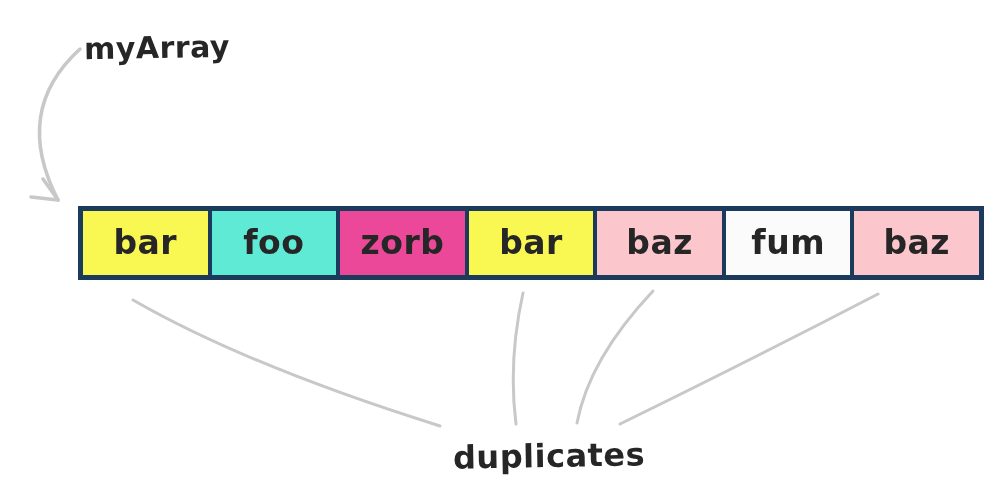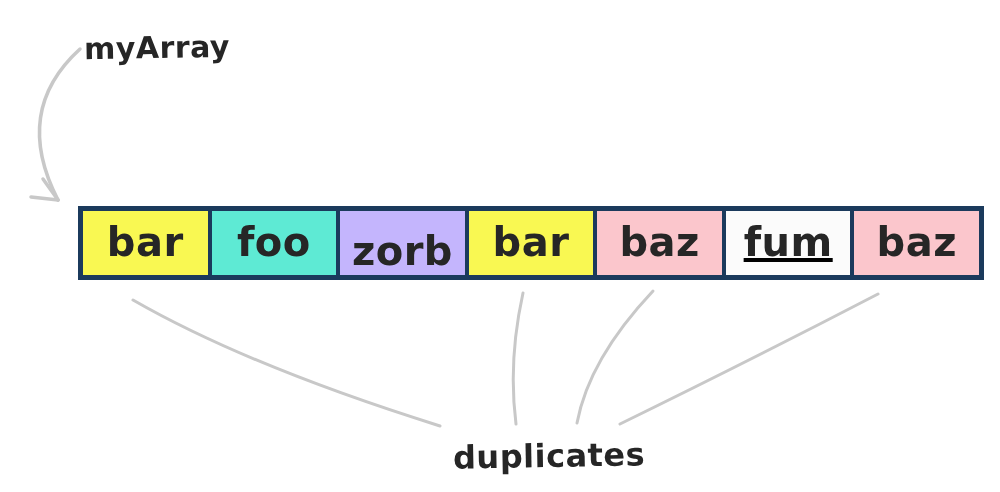--- a/index.html
+++ b/index.html
@@ -59,21 +59,21 @@
   }
   .array-cell {
     flex: 1 1 0;
     display: flex;
     align-items: center;
     justify-content: center;
     overflow: hidden;
   }
   .cell-value {
     color: var(--text-color, #262626);
-    font-size: 40px;
+    font-size: 33px;
     font-weight: bold;
     letter-spacing: 0.5px;
     transform: translateY(-1px);
   }
 </style>
 </head>
 <body>
 
 <div id="stage" style="--border-color: #1b3a5c; --connector-color: #c8c8c8; --text-color: #262626;">
 
@@ -93,30 +93,30 @@
 
   <div id="array-label" class="hand-label">myArray</div>
 
   <div id="array-box">
       <div class="array-cell" style="background: rgb(249, 248, 82);">
         <span class="cell-value">bar</span>
       </div>
       <div class="array-cell" style="background: #5eead4;">
         <span class="cell-value">foo</span>
       </div>
-      <div class="array-cell" style="background: #c4b5fd; align-items: flex-end;">
+      <div class="array-cell" style="background: #ec4899;">
         <span class="cell-value">zorb</span>
       </div>
       <div class="array-cell" style="background: rgb(249, 248, 82);">
         <span class="cell-value">bar</span>
       </div>
       <div class="array-cell" style="background: rgb(251, 198, 204);">
         <span class="cell-value">baz</span>
       </div>
-      <div class="array-cell" style="background: rgb(251, 251, 251); text-decoration: underline;">
+      <div class="array-cell" style="background: rgb(251, 251, 251);">
         <span class="cell-value">fum</span>
       </div>
       <div class="array-cell" style="background: rgb(251, 198, 204);">
         <span class="cell-value">baz</span>
       </div>
     </div>
 
   <div id="duplicates-label" class="hand-label">duplicates</div>
 </div>
 

